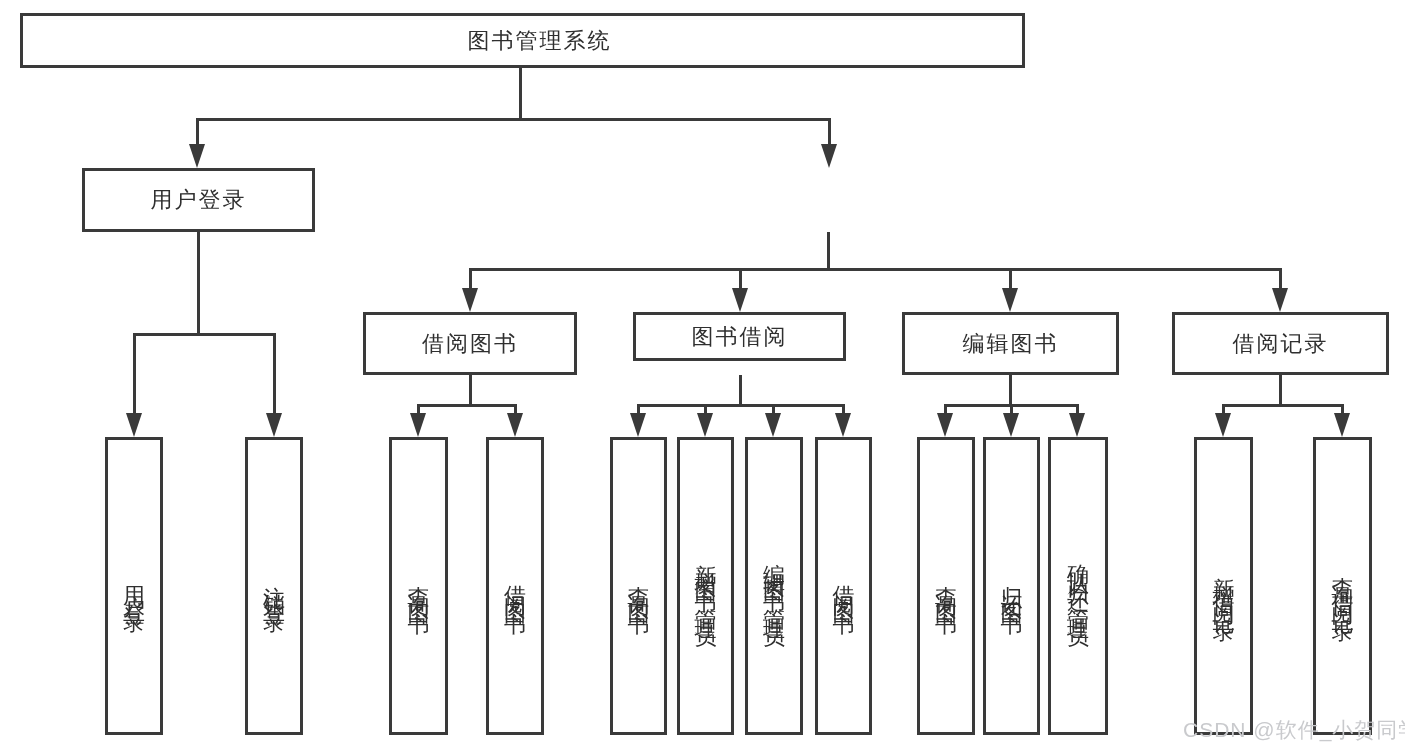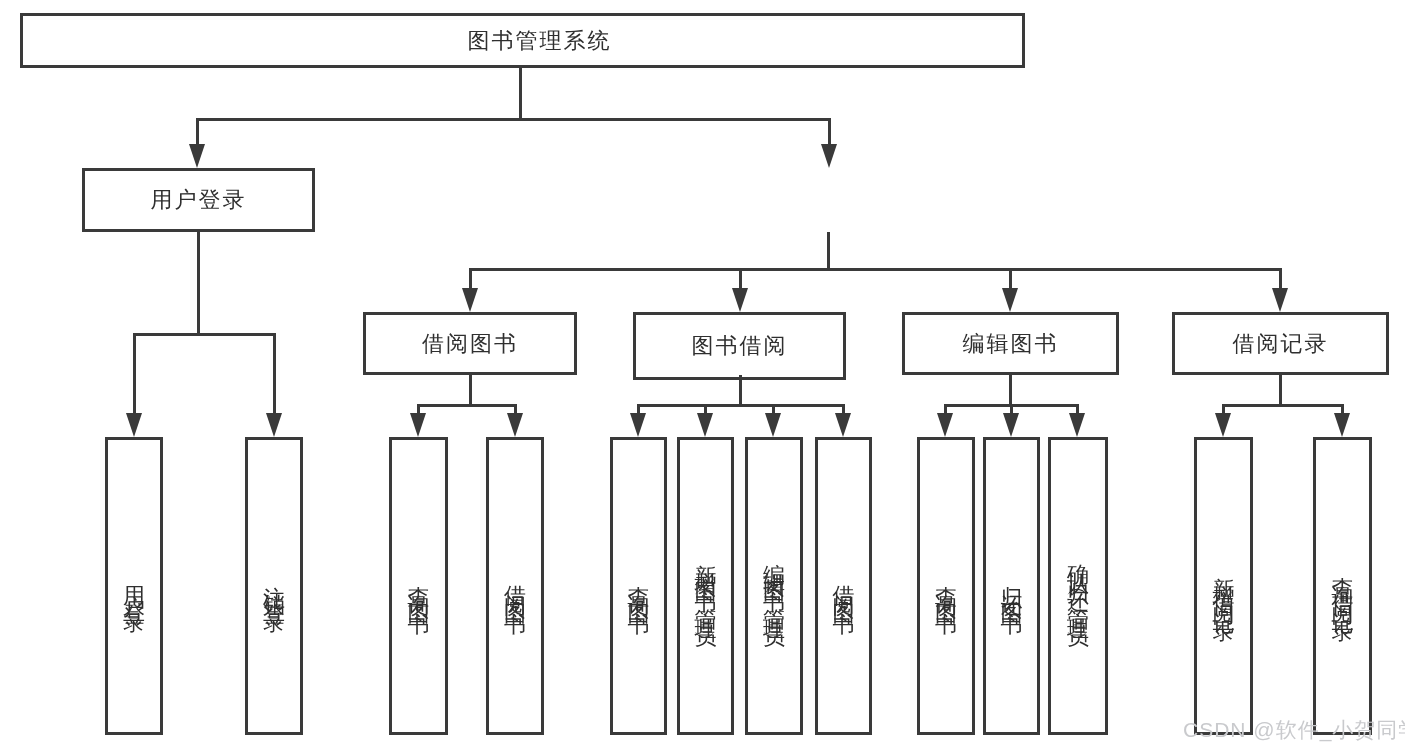--- a/index.html
+++ b/index.html
@@ -97,21 +97,21 @@
   <div class="vl" style="left:739px;  top:268px; height:22px;"></div>
   <div class="arrow" style="left:732px;  top:288px;"></div>
   <div class="vl" style="left:1009px; top:268px; height:22px;"></div>
   <div class="arrow" style="left:1002px; top:288px;"></div>
   <div class="vl" style="left:1279px; top:268px; height:22px;"></div>
   <div class="arrow" style="left:1272px; top:288px;"></div>
 
   <div class="box" style="left:363px; top:312px; width:214px; height:63px;">
     <span>借阅图书</span>
   </div>
-  <div class="box" style="left:633px; top:312px; width:213px; height:68px;text-align:right;">
+  <div class="box" style="left:633px; top:312px; width:213px; height:49px;text-align:right;">
     <span>图书借阅</span>
   </div>
   <div class="box" style="left:902px; top:312px; width:217px; height:63px;">
     <span>编辑图书</span>
   </div>
   <div class="box" style="left:1172px; top:312px; width:217px; height:63px;">
     <span>借阅记录</span>
   </div>
 
   <div class="vl" style="left:469px; top:375px; height:32px;"></div>

